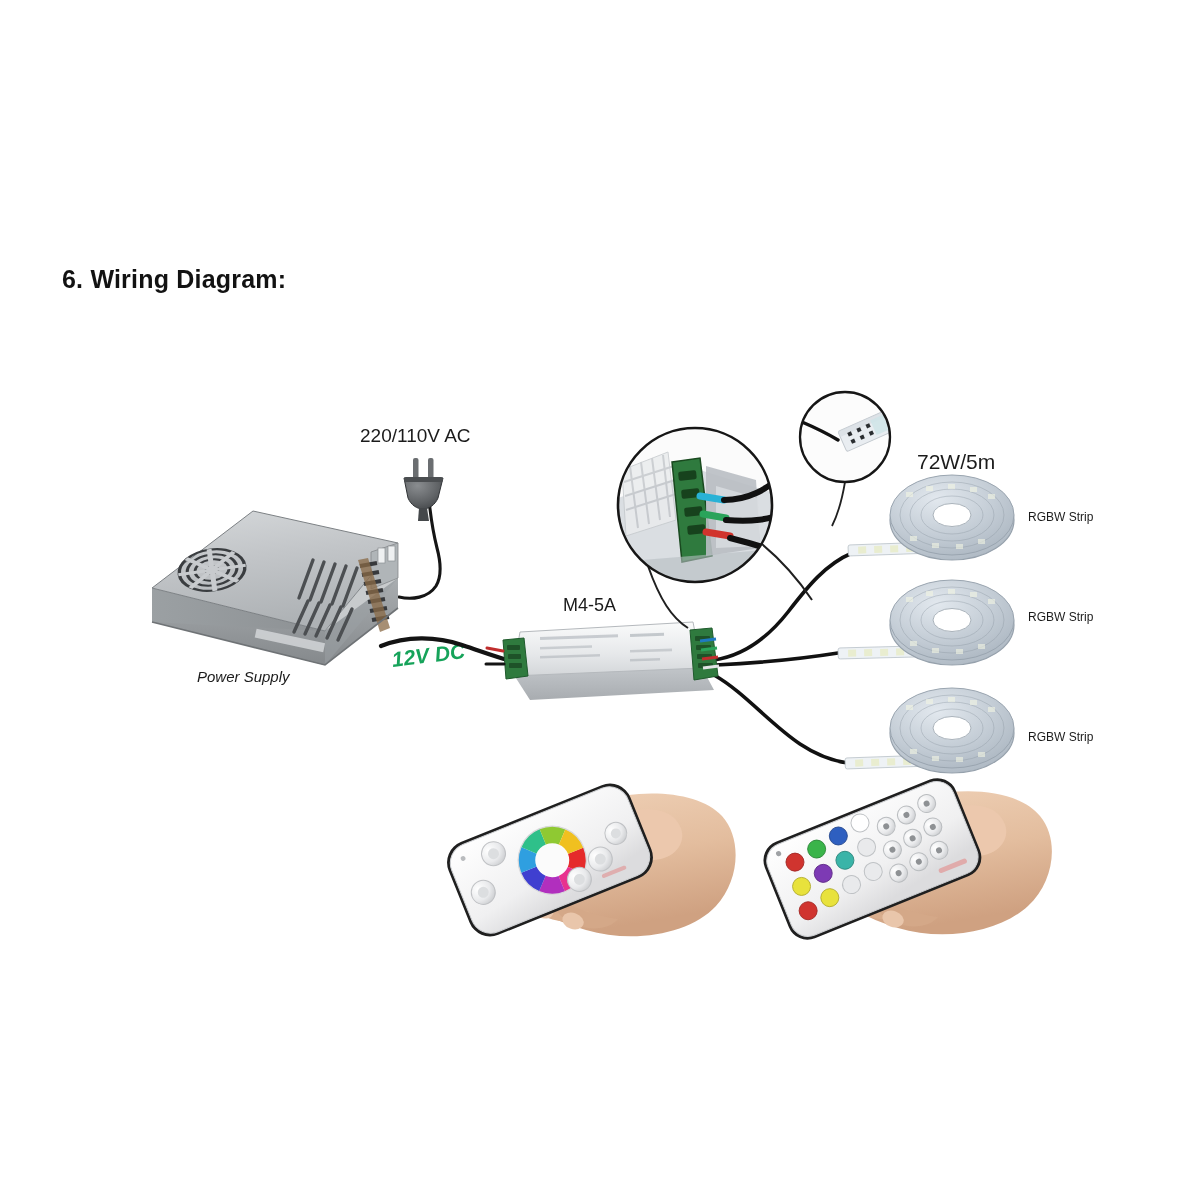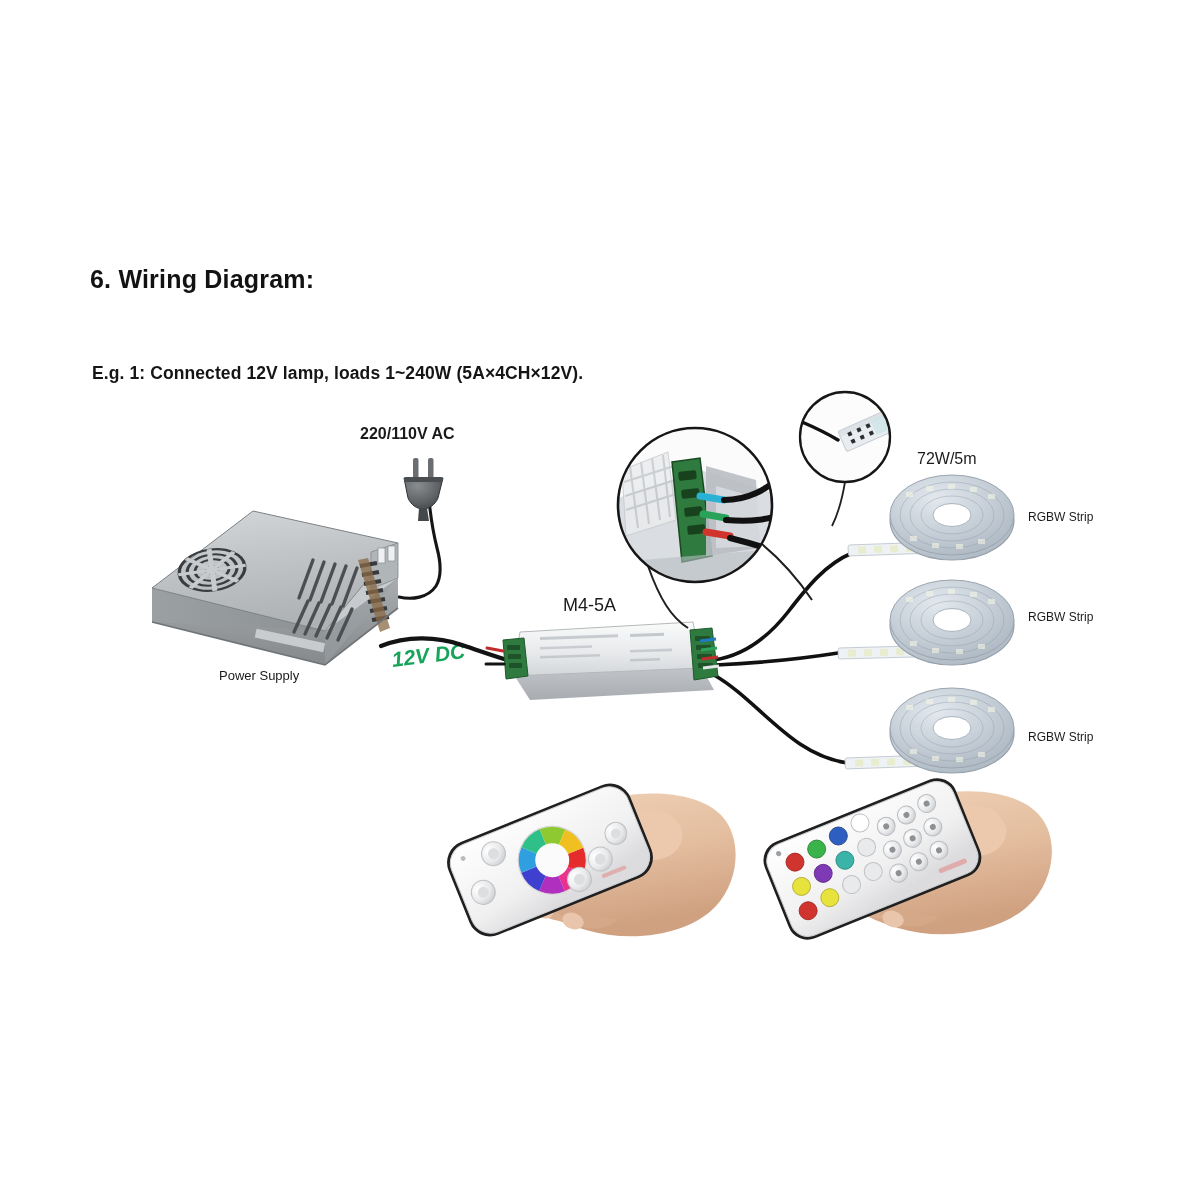--- a/index.html
+++ b/index.html
@@ -25,40 +25,39 @@
   .abs { position: absolute; }
 
   
   .section-title {
     left: 62px; top: 265px;
     font-size: 25px;
     font-weight: bold;
     letter-spacing: 0.2px;
     color: #121212;
     white-space: nowrap;
-    margin-left: 28px;
   }
   .example-line {
     left: 92px; top: 363px;
     font-size: 17.5px;
     font-weight: bold;
     color: #151515;
     white-space: nowrap;
     letter-spacing: 0.1px;
   }
   .lbl {
     font-size: 12px;
     color: #1b1b1b;
     white-space: nowrap;
     font-weight: 500;
   }
-  .lbl-ac      { left: 360px; top: 425px; font-size: 16px; font-weight: bold; }
-  .lbl-psu     { left: 219px; top: 668px; font-size: 13px; }
+  .lbl-ac      { left: 360px; top: 425px; font-size: 19px; }
+  .lbl-psu     { left: 197px; top: 668px; font-size: 15px; font-style: italic; }
   .lbl-m4      { left: 563px; top: 595px; font-size: 18px; }
-  .lbl-72w     { left: 917px; top: 450px; font-size: 16px; }
+  .lbl-72w     { left: 917px; top: 450px; font-size: 21px; }
   .lbl-strip-1 { left: 1028px; top: 510px; }
   .lbl-strip-2 { left: 1028px; top: 610px; }
   .lbl-strip-3 { left: 1028px; top: 730px; }
   .lbl-12vdc {
     left: 392px; top: 648px;
     font-size: 21px;
     font-weight: bold;
     font-style: italic;
     color: #16a35a;
     transform: rotate(-7deg);
@@ -70,21 +69,20 @@
   
   svg.scene { position:absolute; left:0; top:0; width:1200px; height:1200px; }
 </style>
 </head>
 <body>
 
 <div id="page">
 
   <div class="abs section-title">6. Wiring Diagram:</div>
 
-  <div class="abs example-line">E.g. 1: Connected 12V lamp, loads 1~240W (5A×4CH×12V).</div>
 
   <div class="abs lbl lbl-ac">220/110V AC</div>
   <div class="abs lbl lbl-psu">Power Supply</div>
   <div class="abs lbl-12vdc">12V DC</div>
   <div class="abs lbl lbl-m4">M4-5A</div>
   <div class="abs lbl lbl-72w">72W/5m</div>
   <div class="abs lbl lbl-strip-1">RGBW Strip</div>
   <div class="abs lbl lbl-strip-2">RGBW Strip</div>
   <div class="abs lbl lbl-strip-3">RGBW Strip</div>
 

